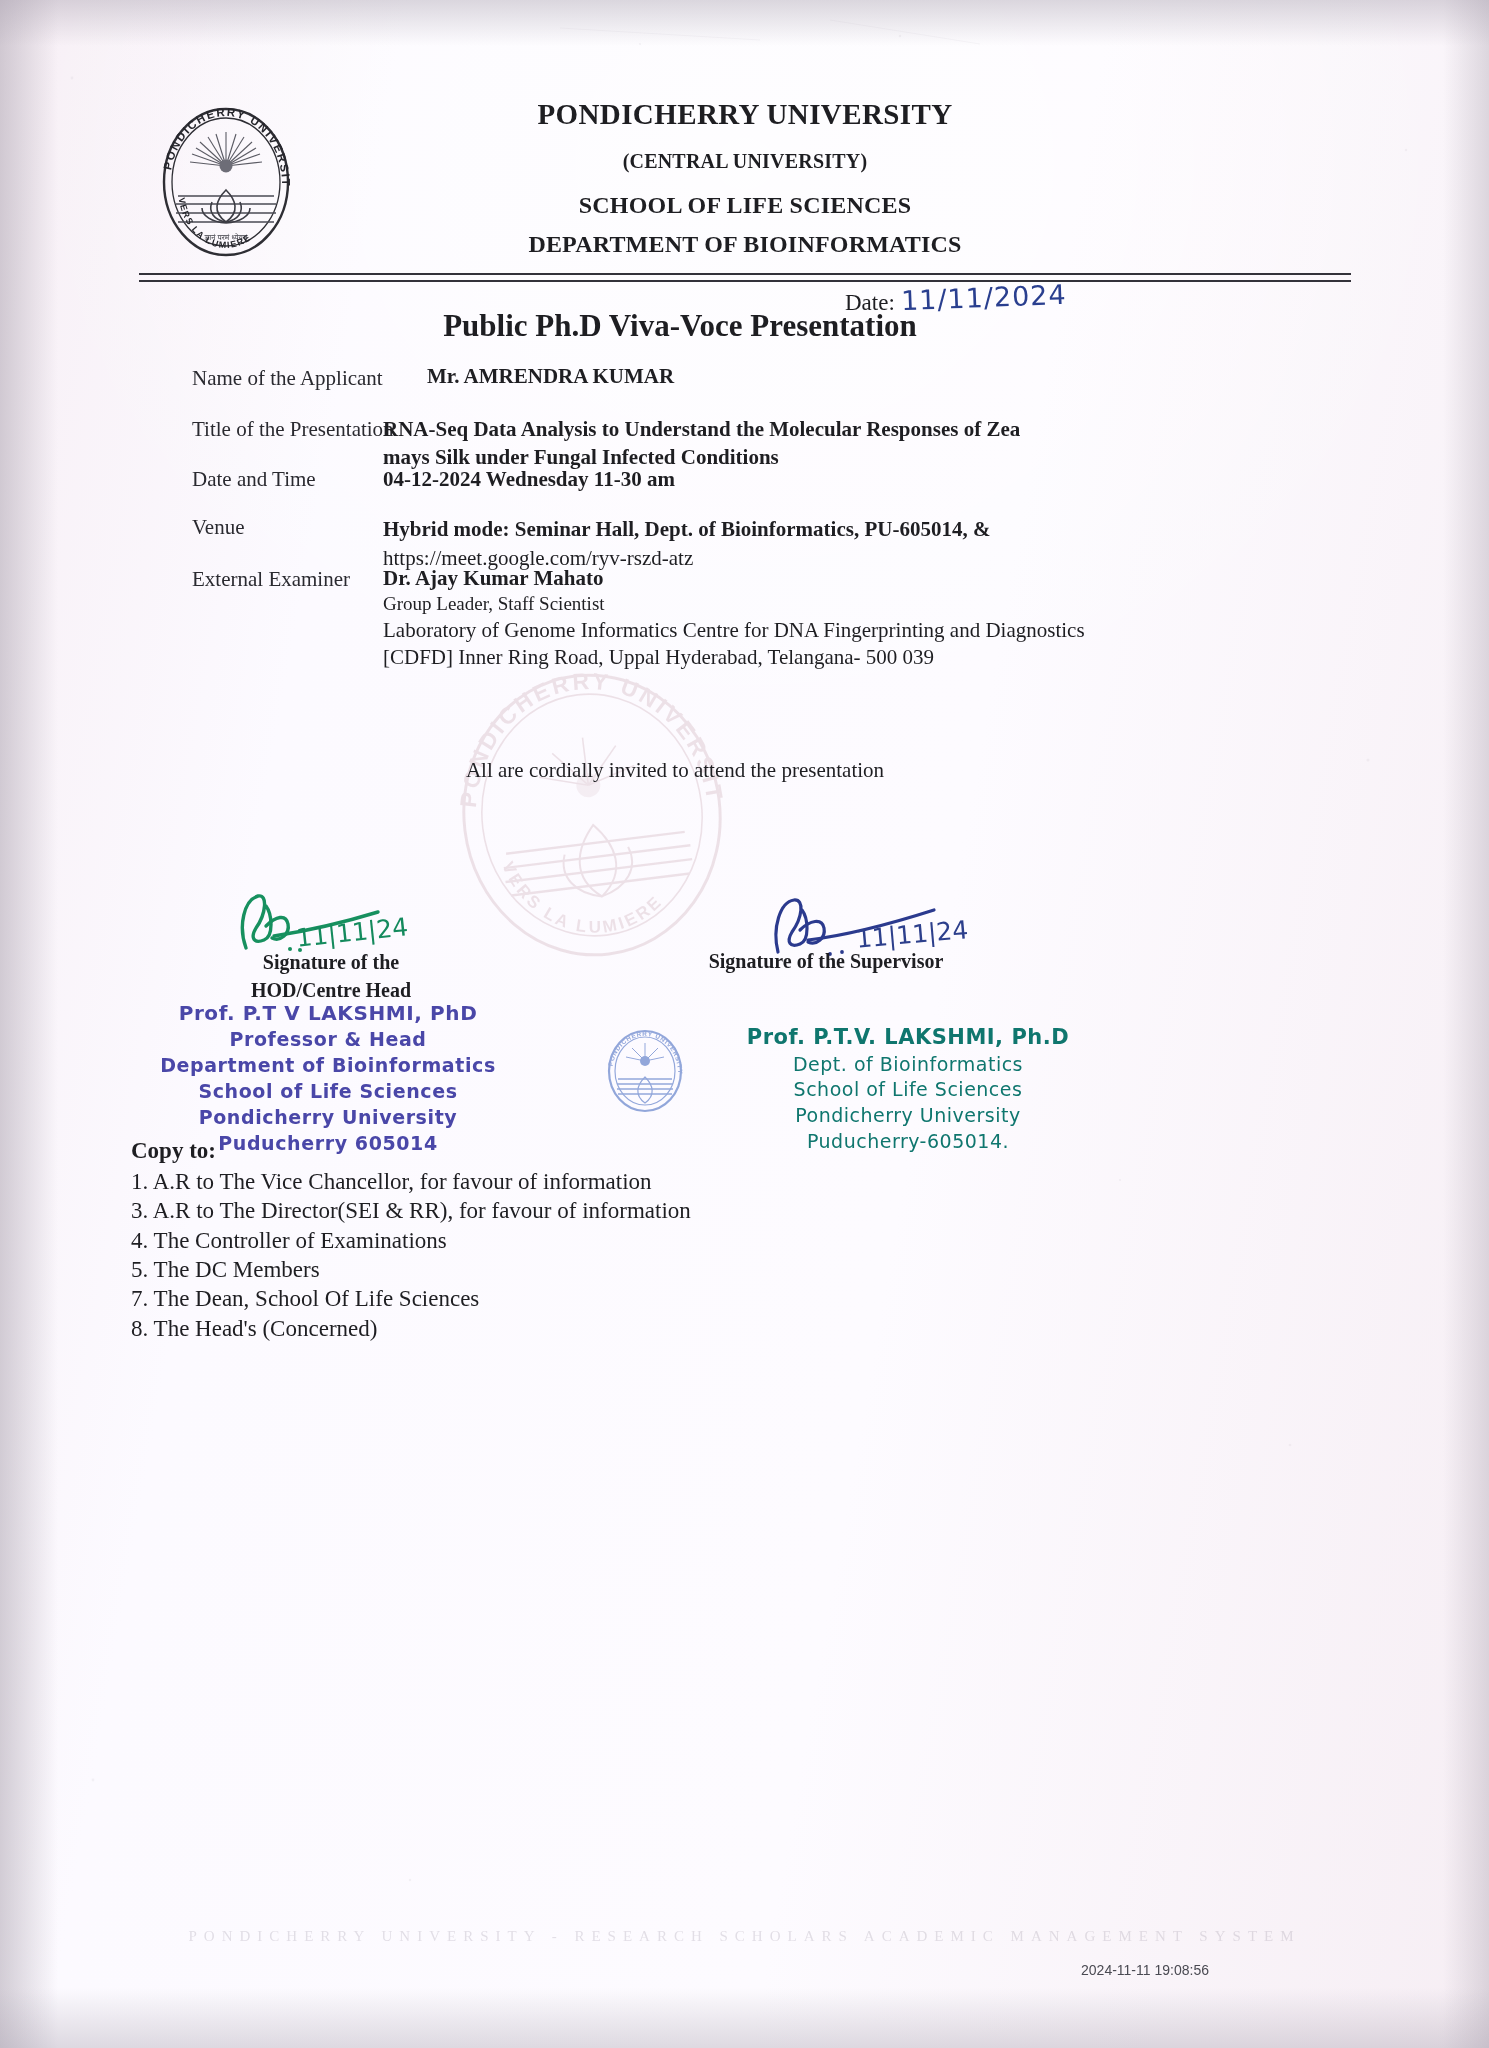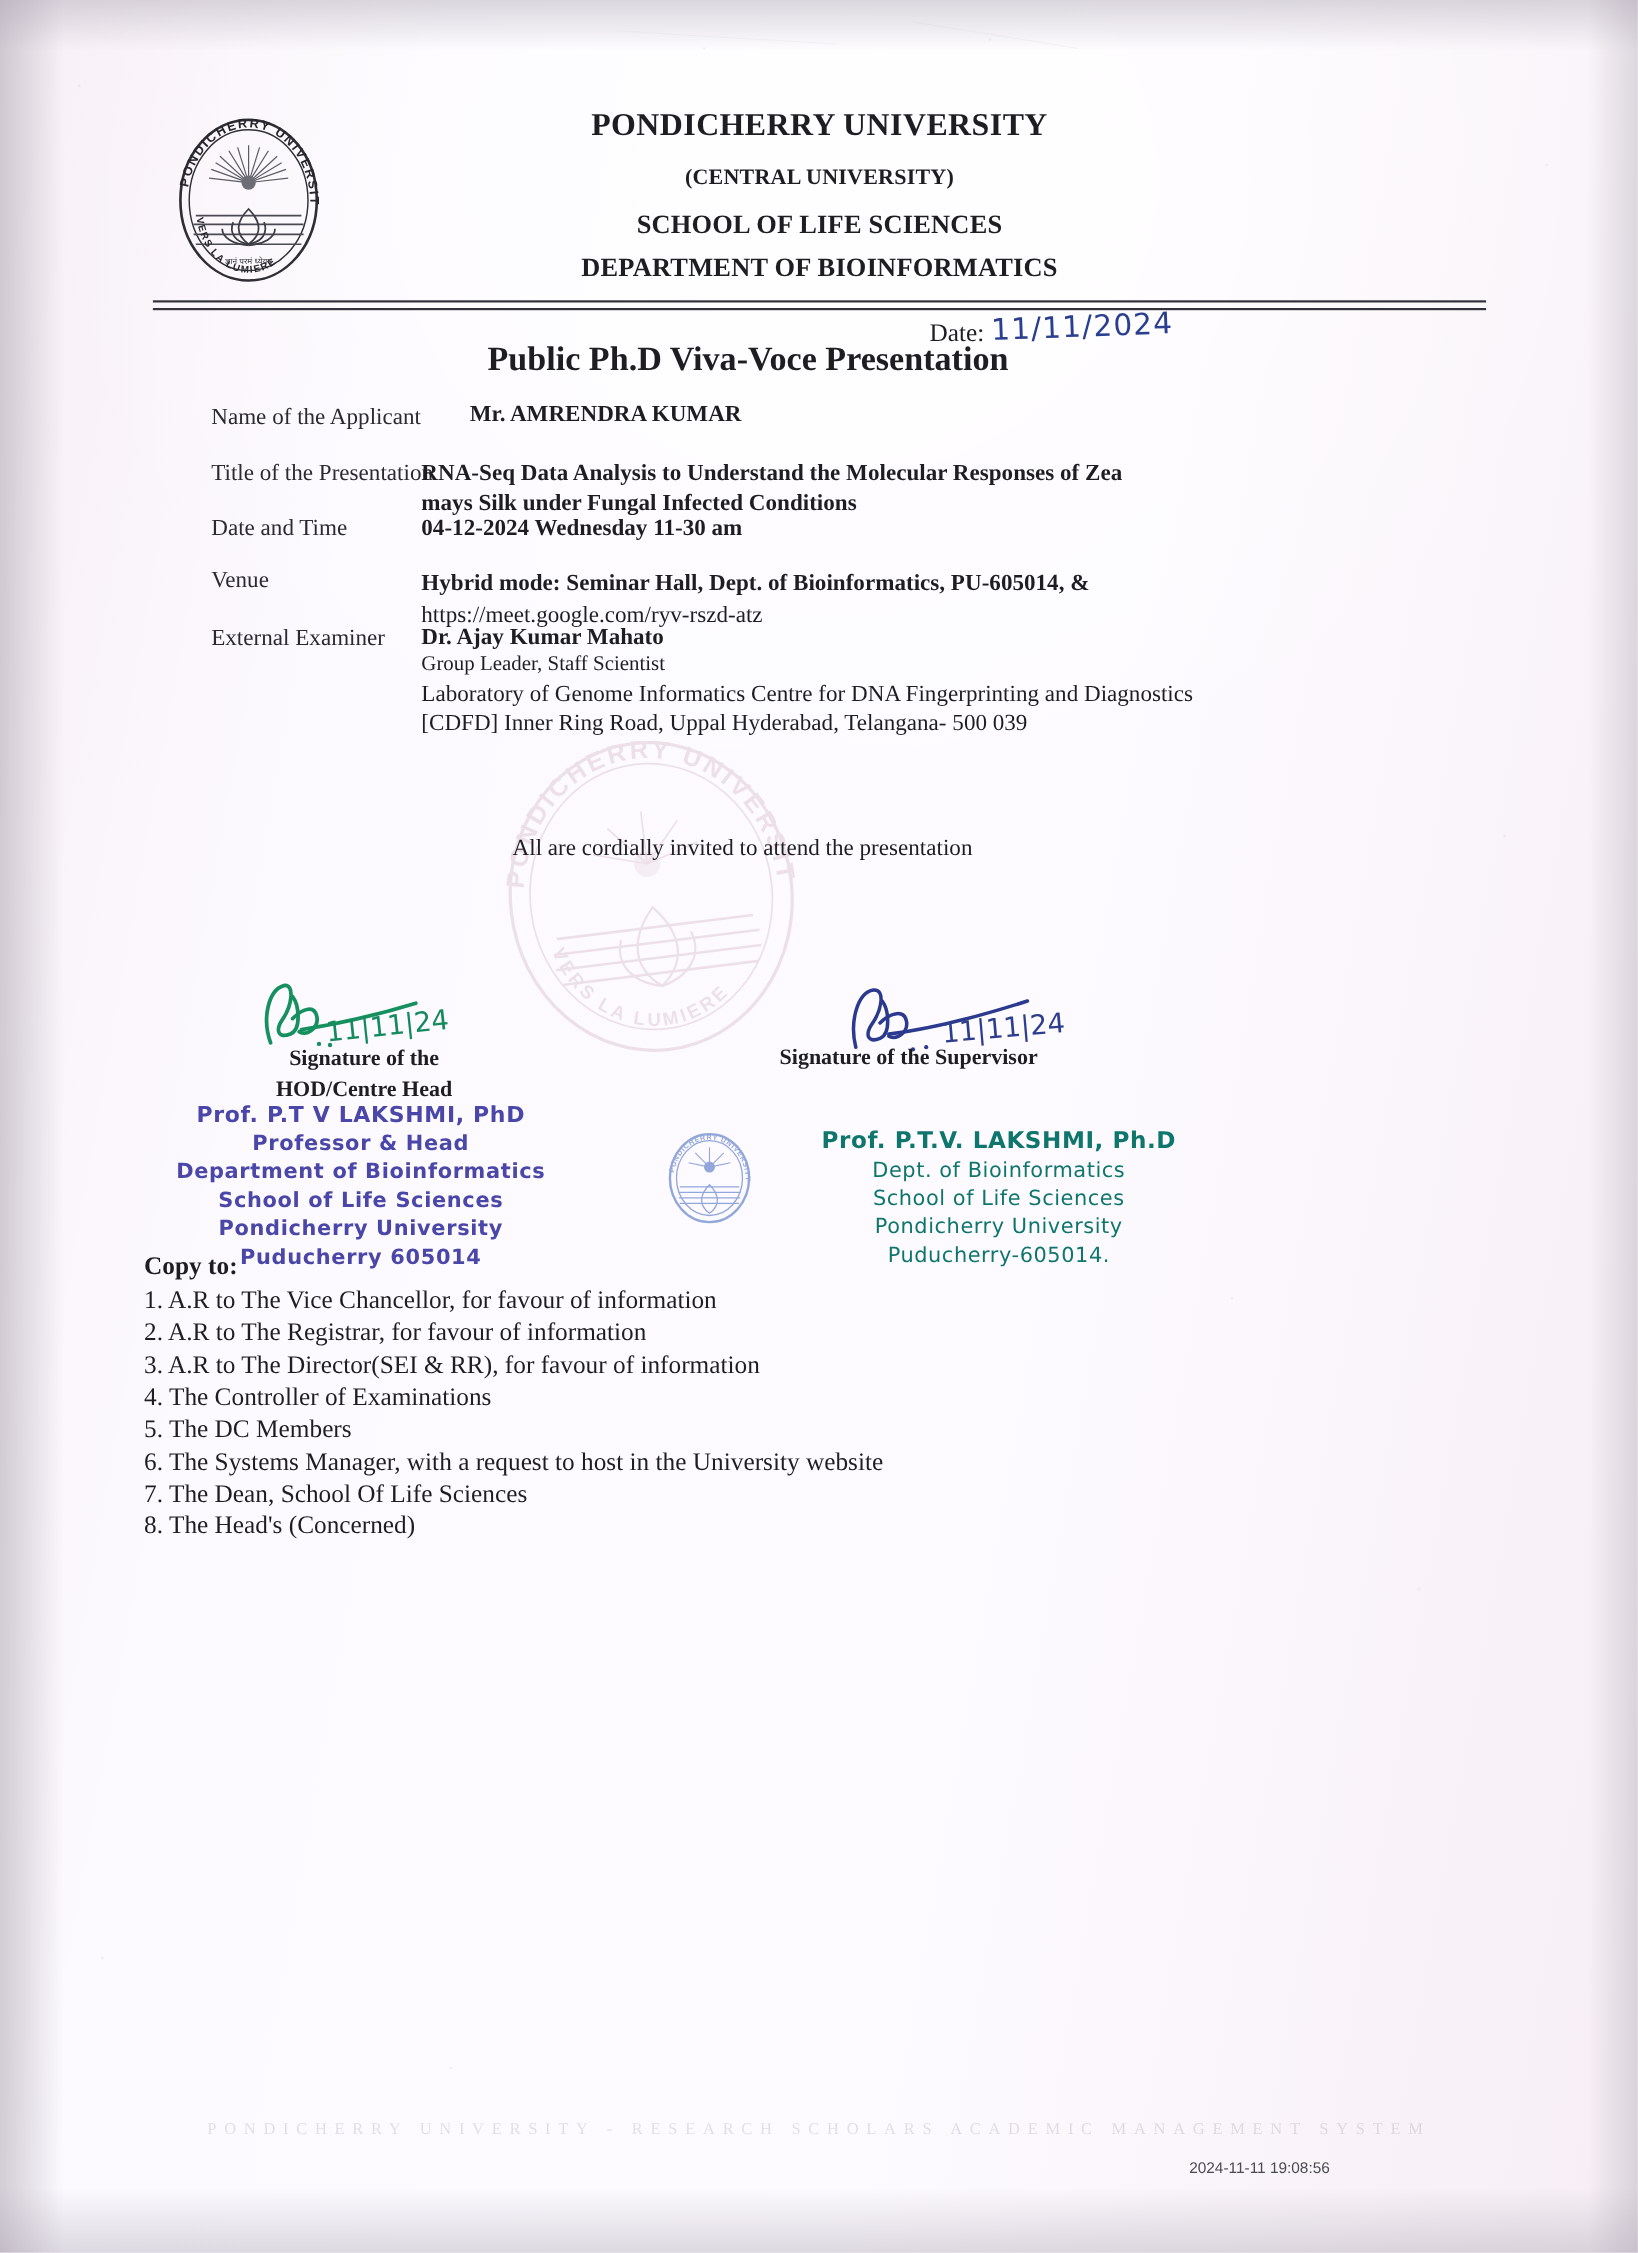--- a/index.html
+++ b/index.html
@@ -520,25 +520,23 @@
     <div class="l1">Prof. P.T.V. LAKSHMI, Ph.D</div>
     <div class="ln">Dept. of Bioinformatics</div>
     <div class="ln">School of Life Sciences</div>
     <div class="ln">Pondicherry University</div>
     <div class="ln">Puducherry-605014.</div>
   </div>
 
   <div class="copyto-title">Copy to:</div>
   <div class="copyto-list">
     <div>1. A.R to The Vice Chancellor, for favour of information</div>
-    <div>2. A.R to The Registrar, for favour of information</div>
     <div>3. A.R to The Director(SEI &amp; RR), for favour of information</div>
     <div>4. The Controller of Examinations</div>
     <div>5. The DC Members</div>
-    <div>6. The Systems Manager, with a request to host in the University website</div>
     <div>7. The Dean, School Of Life Sciences</div>
     <div>8. The Head's (Concerned)</div>
   </div>
 
   <div class="footer-wm">PONDICHERRY UNIVERSITY - RESEARCH SCHOLARS ACADEMIC MANAGEMENT SYSTEM</div>
   <div class="footer-ts">2024-11-11 19:08:56</div>
 
   <div class="edge-shadow-left"></div>
   <div class="edge-shadow-right"></div>
   <div class="edge-shadow-top"></div>

